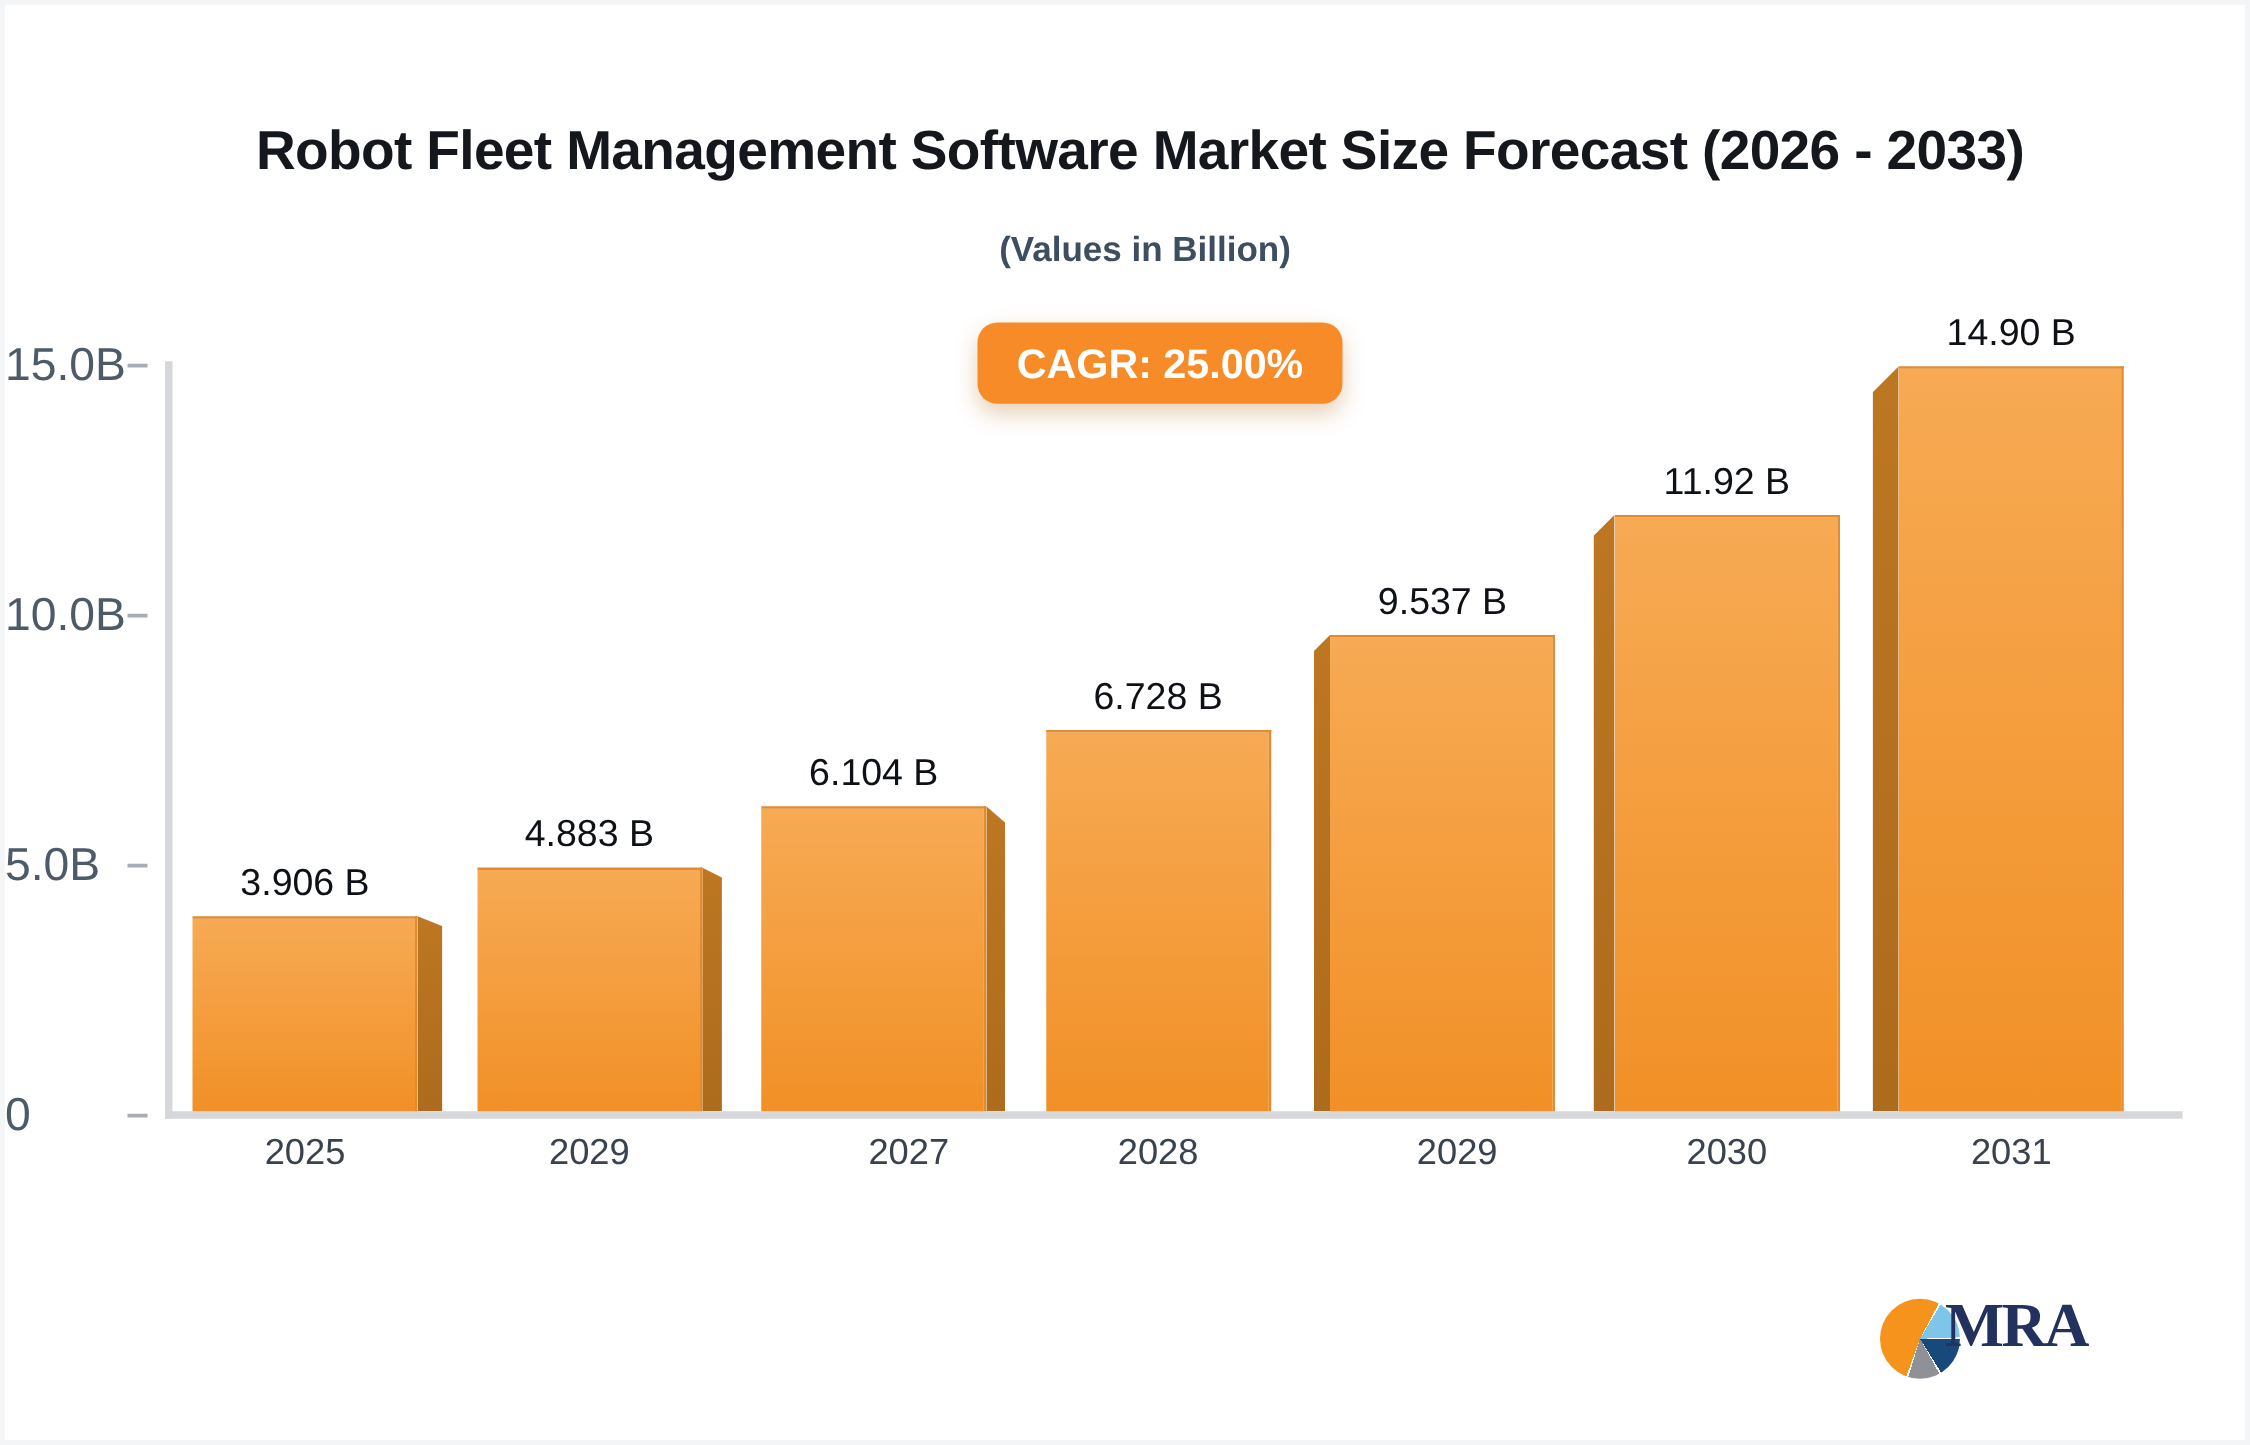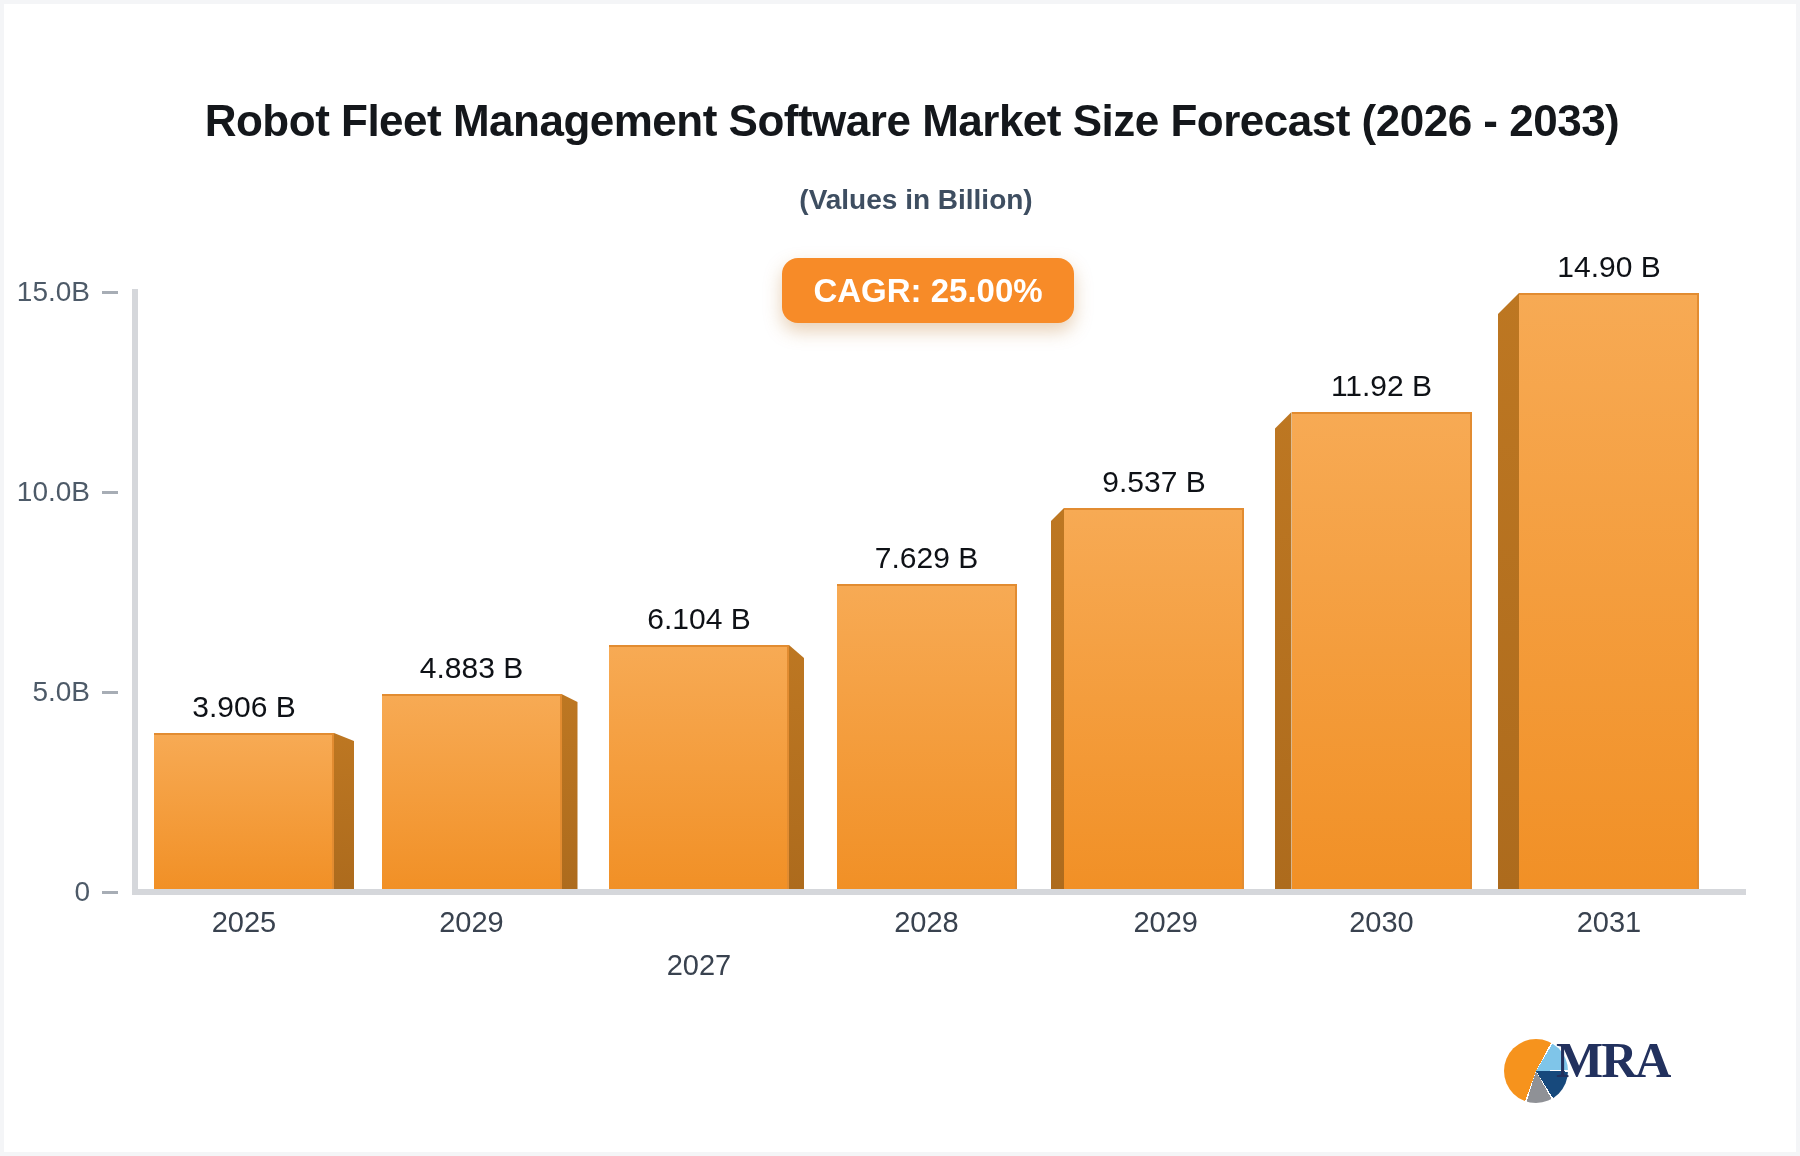--- a/index.html
+++ b/index.html
@@ -26,21 +26,21 @@
     width:292px;height:65px;line-height:65px;text-align:center;
     background:var(--badge-bg,#f78b28);color:var(--badge-text,#ffffff);
     font-size:33px;font-weight:700;border-radius:16px;
     box-shadow:0 8px 18px rgba(185,120,45,0.35);
   }
   .chart-area{position:absolute;inset:0;}
   .axis-line-y{position:absolute;left:128px;top:285px;width:6px;height:606px;background:var(--axis-line,#d5d7db);}
   .axis-line-x{position:absolute;left:128px;top:885px;width:1614px;height:6px;background:var(--axis-line,#d5d7db);}
   .ytick-label{
     position:absolute;left:0;width:86px;height:30px;line-height:30px;
-    text-align:right;font-size:28px;color:var(--ytick-color,#4d5a68);
+    font-size:37px;color:var(--ytick-color,#4d5a68);
   }
   .ytick-dash{position:absolute;left:98px;width:16px;height:3px;background:var(--tick-color,#a7adb5);}
   .xtick-label{
     position:absolute;width:200px;height:32px;line-height:32px;top:902px;
     text-align:center;font-size:29px;color:var(--xtick-color,#39424f);
   }
   .bar-face{
     position:absolute;
     background:linear-gradient(180deg,var(--face-top,#f7aa54) 0%,var(--face-bottom,#f19026) 100%);
     border-top:2px solid var(--edge-color,#e28c31);
@@ -99,23 +99,23 @@
       <div class="bar-face" style="left: 150px; top: 729px; width: 180px; height: 156px;"></div>
       <div class="bar-value-label" style="left: 130px; top: 686px;">3.906 B</div>
       <div class="xtick-label" style="left: 140px;">2025</div>
       <div class="bar-side" style="left: 557.5px; top: 690px; width: 16px; height: 195px; clip-path: polygon(0px 0px, 100% 8px, 100% 100%, 0px 100%);"></div>
       <div class="bar-face" style="left: 377.5px; top: 690px; width: 180px; height: 195px;"></div>
       <div class="bar-value-label" style="left: 357.5px; top: 647px;">4.883 B</div>
       <div class="xtick-label" style="left: 367.5px;">2029</div>
       <div class="bar-side" style="left: 785px; top: 641px; width: 15px; height: 244px; clip-path: polygon(0px 0px, 100% 13px, 100% 100%, 0px 100%);"></div>
       <div class="bar-face" style="left: 605px; top: 641px; width: 180px; height: 244px;"></div>
       <div class="bar-value-label" style="left: 585px; top: 598px;">6.104 B</div>
-      <div class="xtick-label" style="left: 595px; margin-top: 43px;">2027</div>
+      <div class="xtick-label" style="left: 623px;">2027</div>
       <div class="bar-face" style="left: 832.5px; top: 580px; width: 180px; height: 305px;"></div>
-      <div class="bar-value-label" style="left: 812.5px; top: 537px;">7.629 B</div>
+      <div class="bar-value-label" style="left: 812.5px; top: 537px;">6.728 B</div>
       <div class="xtick-label" style="left: 822.5px;">2028</div>
       <div class="bar-side" style="left: 1047px; top: 504px; width: 13px; height: 381px; clip-path: polygon(100% 0px, 0px 13px, 0px 100%, 100% 100%);"></div>
       <div class="bar-face" style="left: 1060px; top: 504px; width: 180px; height: 381px;"></div>
       <div class="bar-value-label" style="left: 1040px; top: 461px;">9.537 B</div>
       <div class="xtick-label" style="left: 994px; text-align: right;">2029</div>
       <div class="bar-side" style="left: 1270.5px; top: 408px; width: 17px; height: 477px; clip-path: polygon(100% 0px, 0px 17px, 0px 100%, 100% 100%);"></div>
       <div class="bar-face" style="left: 1287.5px; top: 408px; width: 180px; height: 477px;"></div>
       <div class="bar-value-label" style="left: 1267.5px; top: 365px;">11.92 B</div>
       <div class="xtick-label" style="left: 1277.5px;">2030</div>
       <div class="bar-side" style="left: 1494px; top: 289px; width: 21px; height: 596px; clip-path: polygon(100% 0px, 0px 21px, 0px 100%, 100% 100%);"></div>

